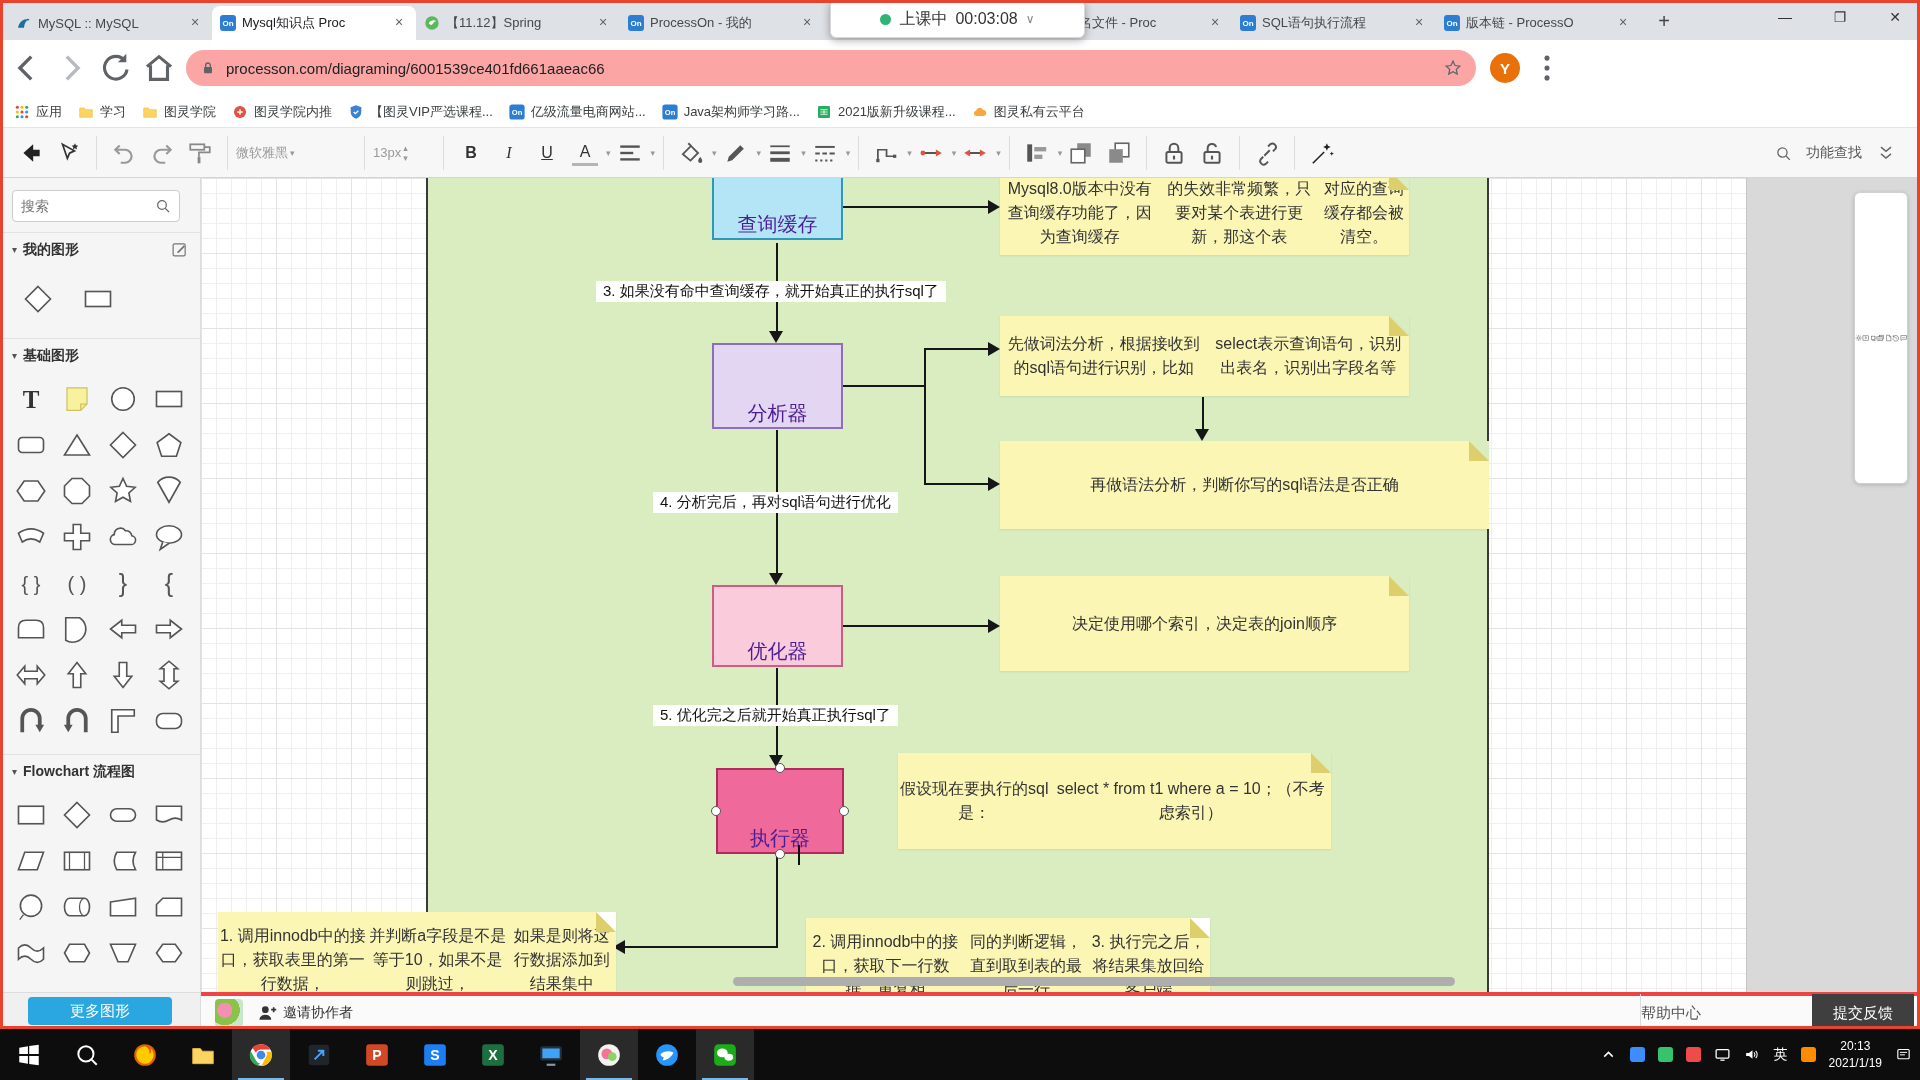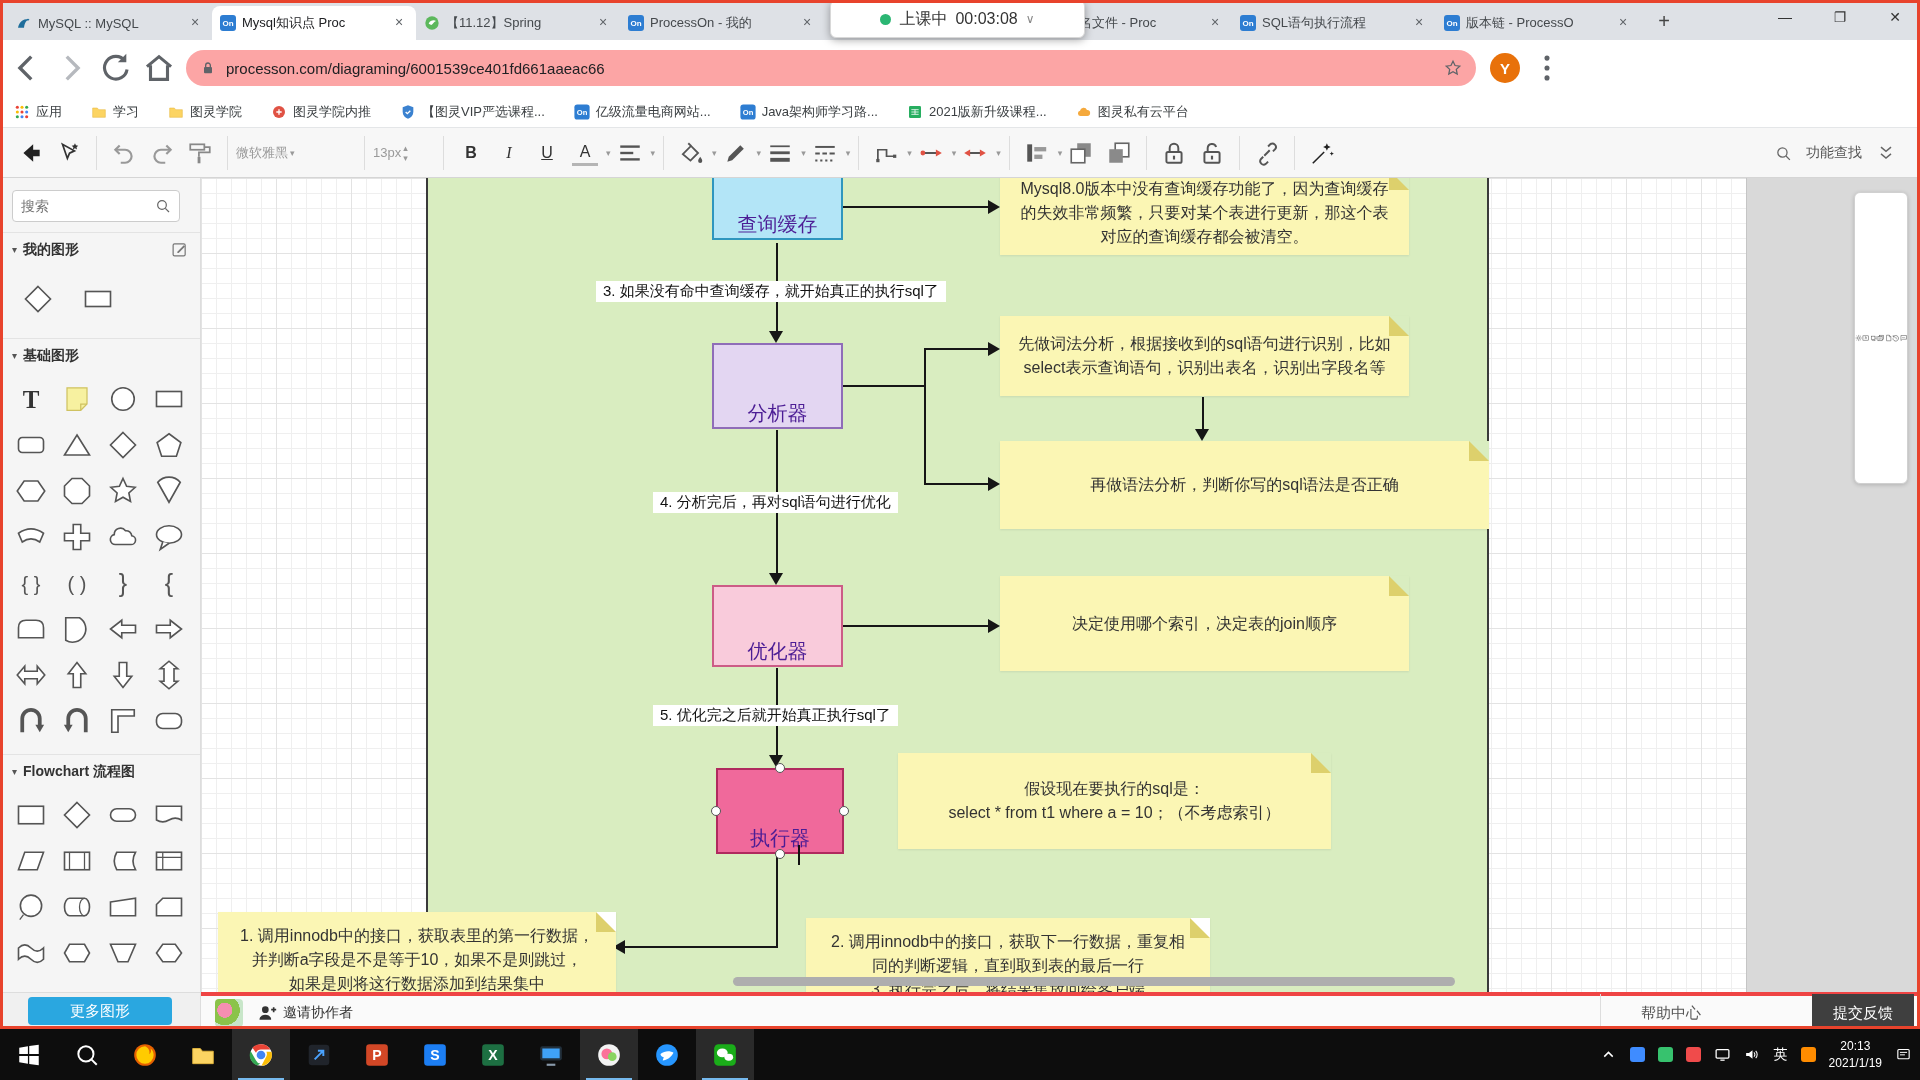--- a/index.html
+++ b/index.html
@@ -21,21 +21,21 @@
 #timer-overlay{position:absolute;left:830px;top:0;width:255px;height:38px;background:#fff;border:1px solid #d8d8d8;border-radius:6px;box-shadow:0 2px 8px rgba(0,0,0,.35);z-index:40;display:flex;align-items:center;justify-content:center;gap:8px;font-size:16px;color:#333}
 #timer-overlay .dot{width:11px;height:11px;border-radius:50%}
 
 #addrbar{position:absolute;left:0;top:40px;width:1920px;height:56px;background:#fff;display:flex;align-items:center}
 .navic{width:34px;height:34px;margin-left:10px;display:flex;align-items:center;justify-content:center}
 #omnibox{margin-left:10px;width:1290px;height:36px;background:#fca5a5;border-radius:18px;display:flex;align-items:center;padding:0 14px;gap:10px}
 #omnibox .url{font-size:15px;color:#202124}
 #omni-star{margin-left:auto}
 #avatar{width:30px;height:30px;border-radius:50%;background:#e8710a;color:#fff;font-size:15px;font-weight:bold;display:flex;align-items:center;justify-content:center;margin-left:14px}
 
-#bmbar{position:absolute;left:0;top:96px;width:1920px;height:32px;background:#fff;border-bottom:1px solid #e4e6e8;display:flex;align-items:center;gap:29px;padding-left:14px}
+#bmbar{position:absolute;left:0;top:96px;width:1920px;height:32px;background:#fff;border-bottom:1px solid #e4e6e8;display:flex;align-items:center;gap:16px;padding-left:14px}
 .bm{display:flex;align-items:center;gap:6px;font-size:13px;color:#3c4043}
 .bmic{width:16px;height:16px;display:inline-flex}
 
 #edtoolbar{position:absolute;left:0;top:128px;width:1920px;height:50px;background:#f7f7f7;border-bottom:1px solid #d5d5d5;display:flex;align-items:center;padding-left:12px}
 .tbi{width:26px;height:26px;display:inline-flex;align-items:center;justify-content:center;margin:0 6px}
 .sep{width:1px;height:34px;background:#ddd;margin:0 8px}
 .caret{font-size:9px;color:#999;margin-left:2px}
 .tbtxt{font-size:13px;color:#9a9a9a}
 .fontsel{display:flex;align-items:center;width:120px}
 .bchar{font-size:16px;color:#333;font-weight:bold}
@@ -53,40 +53,40 @@
 .shapegrid{display:flex;flex-wrap:wrap;padding:4px 6px 10px 8px}
 .shapegrid .cell{width:46px;height:46px;display:flex;align-items:center;justify-content:center}
 .myshapes .cell{width:60px;height:58px}
 #sb-footer{position:absolute;left:0;top:992px;width:201px;height:37px;background:#f0f0f0;border-top:1px solid #ddd;border-right:1px solid #ddd;display:flex;align-items:center;justify-content:center}
 #more-shapes{width:144px;height:28px;background:#2aa7e0;color:#fff;border:0;border-radius:4px;font-size:15px;font-family:inherit}
 
 #canvas{position:absolute;left:201px;top:178px;width:1716px;height:814px;overflow:hidden;background-color:#fff;background-image:linear-gradient(to right,#e3e3e3 1px,transparent 1px),linear-gradient(to bottom,#e3e3e3 1px,transparent 1px),linear-gradient(to right,#efefef 1px,transparent 1px),linear-gradient(to bottom,#efefef 1px,transparent 1px);background-size:75px 75px,75px 75px,15px 15px,15px 15px}
 #gray-right{position:absolute;left:1545px;top:0;width:171px;height:814px;background:#d9d9d9;border-left:1px solid #c5c5c5}
 #green-box{position:absolute;left:225px;top:-48px;width:1063px;height:925px;background:#d9edc0;border:2px solid #3a3a3a;border-radius:10px}
 .node{position:absolute;border:2px solid #333;display:flex;align-items:flex-end;justify-content:center;font-size:20px;color:#4c1d95}
-.note{position:absolute;background:#fbf6b4;color:#333;font-size:16px;line-height:1.5;display:flex;flex-direction:column;align-items:center;justify-content:center;text-align:center;box-shadow:0 1px 2px rgba(0,0,0,.08)}
+.note{position:absolute;background:#fbf6b4;color:#333;font-size:16px;line-height:1.5;display:flex;align-items:center;justify-content:center;text-align:center;box-shadow:0 1px 2px rgba(0,0,0,.08)}
 .fold{position:absolute;top:0;right:0;width:0;height:0;border-left:20px solid #ddd06c;border-top:20px solid #d9edc0}
 .fold.onwhite{border-top-color:#fff}
 .flabel{position:absolute;background:#fff;padding:1px 7px;font-size:15px;color:#111;white-space:nowrap}
 .hl,.vl{position:absolute;background:#161616}
 .hl{height:2px}.vl{width:2px}
 .ah{position:absolute;width:0;height:0}
 .ah.r{border-top:7px solid transparent;border-bottom:7px solid transparent;border-left:12px solid #161616}
 .ah.d{border-left:7px solid transparent;border-right:7px solid transparent;border-top:12px solid #161616}
 .ah.l{border-top:7px solid transparent;border-bottom:7px solid transparent;border-right:12px solid #161616}
 .handle{position:absolute;width:10px;height:10px;border-radius:50%;background:#fff;border:1.5px solid #555;z-index:5}
 #ibeam{position:absolute;left:597px;top:667px;width:2px;height:20px;background:#111}
 #hscroll{position:absolute;left:532px;top:799px;width:722px;height:9px;background:#aeaeae;border-radius:5px;z-index:6}
 #rpanel{position:absolute;left:1653px;top:14px;width:54px;height:292px;background:#fff;border:1px solid #d0d0d0;border-radius:6px;box-shadow:0 1px 4px rgba(0,0,0,.18);display:flex;flex-direction:row;align-items:center;justify-content:space-around;padding:6px 0;z-index:7}
 .rpi{width:24px;height:24px}
 
 #bottombar{position:absolute;left:201px;top:992px;width:1716px;height:37px;background:#fafafa;border-top:4px solid #ef4444;display:flex;align-items:center}
 #collab-avatar{width:28px;height:28px;border-radius:4px;margin-left:14px;background:radial-gradient(circle at 35% 40%,#f48fb1 0 30%,#8bc34a 31% 60%,#c8e6c9 61%)}
 #invite{display:flex;align-items:center;gap:6px;margin-left:14px;font-size:14px;color:#333}
-#help-center{position:absolute;right:216px;font-size:15px;color:#555;border-left:1px solid #ddd;padding-left:40px;height:37px;line-height:37px}
+#help-center{position:absolute;right:216px;font-size:15px;color:#555;border-left:1px solid #ddd;height:37px;line-height:37px}
 #feedback{position:absolute;right:3px;width:102px;height:37px;background:#3f3f3f;color:#fff;font-size:15px;text-align:center;line-height:37px}
 
 #taskbar{position:absolute;left:0;top:1029px;width:1920px;height:51px;background:#0d0d0d;display:flex;align-items:center;z-index:70}
 .tsslot{width:58px;height:51px;display:flex;align-items:center;justify-content:center;position:relative}
 .tsslot.open{background:rgba(255,255,255,.12)}
 .tsslot.open::after{content:"";position:absolute;left:6px;right:6px;bottom:0;height:2px;background:#76b9ed}
 .tsic{width:26px;height:26px}
 #tray{position:absolute;right:8px;top:1029px;height:51px;display:flex;align-items:center;gap:13px;z-index:71;color:#fff}
 .trayic{width:17px;height:17px}
 .traysq{width:15px;height:15px;border-radius:3px}

